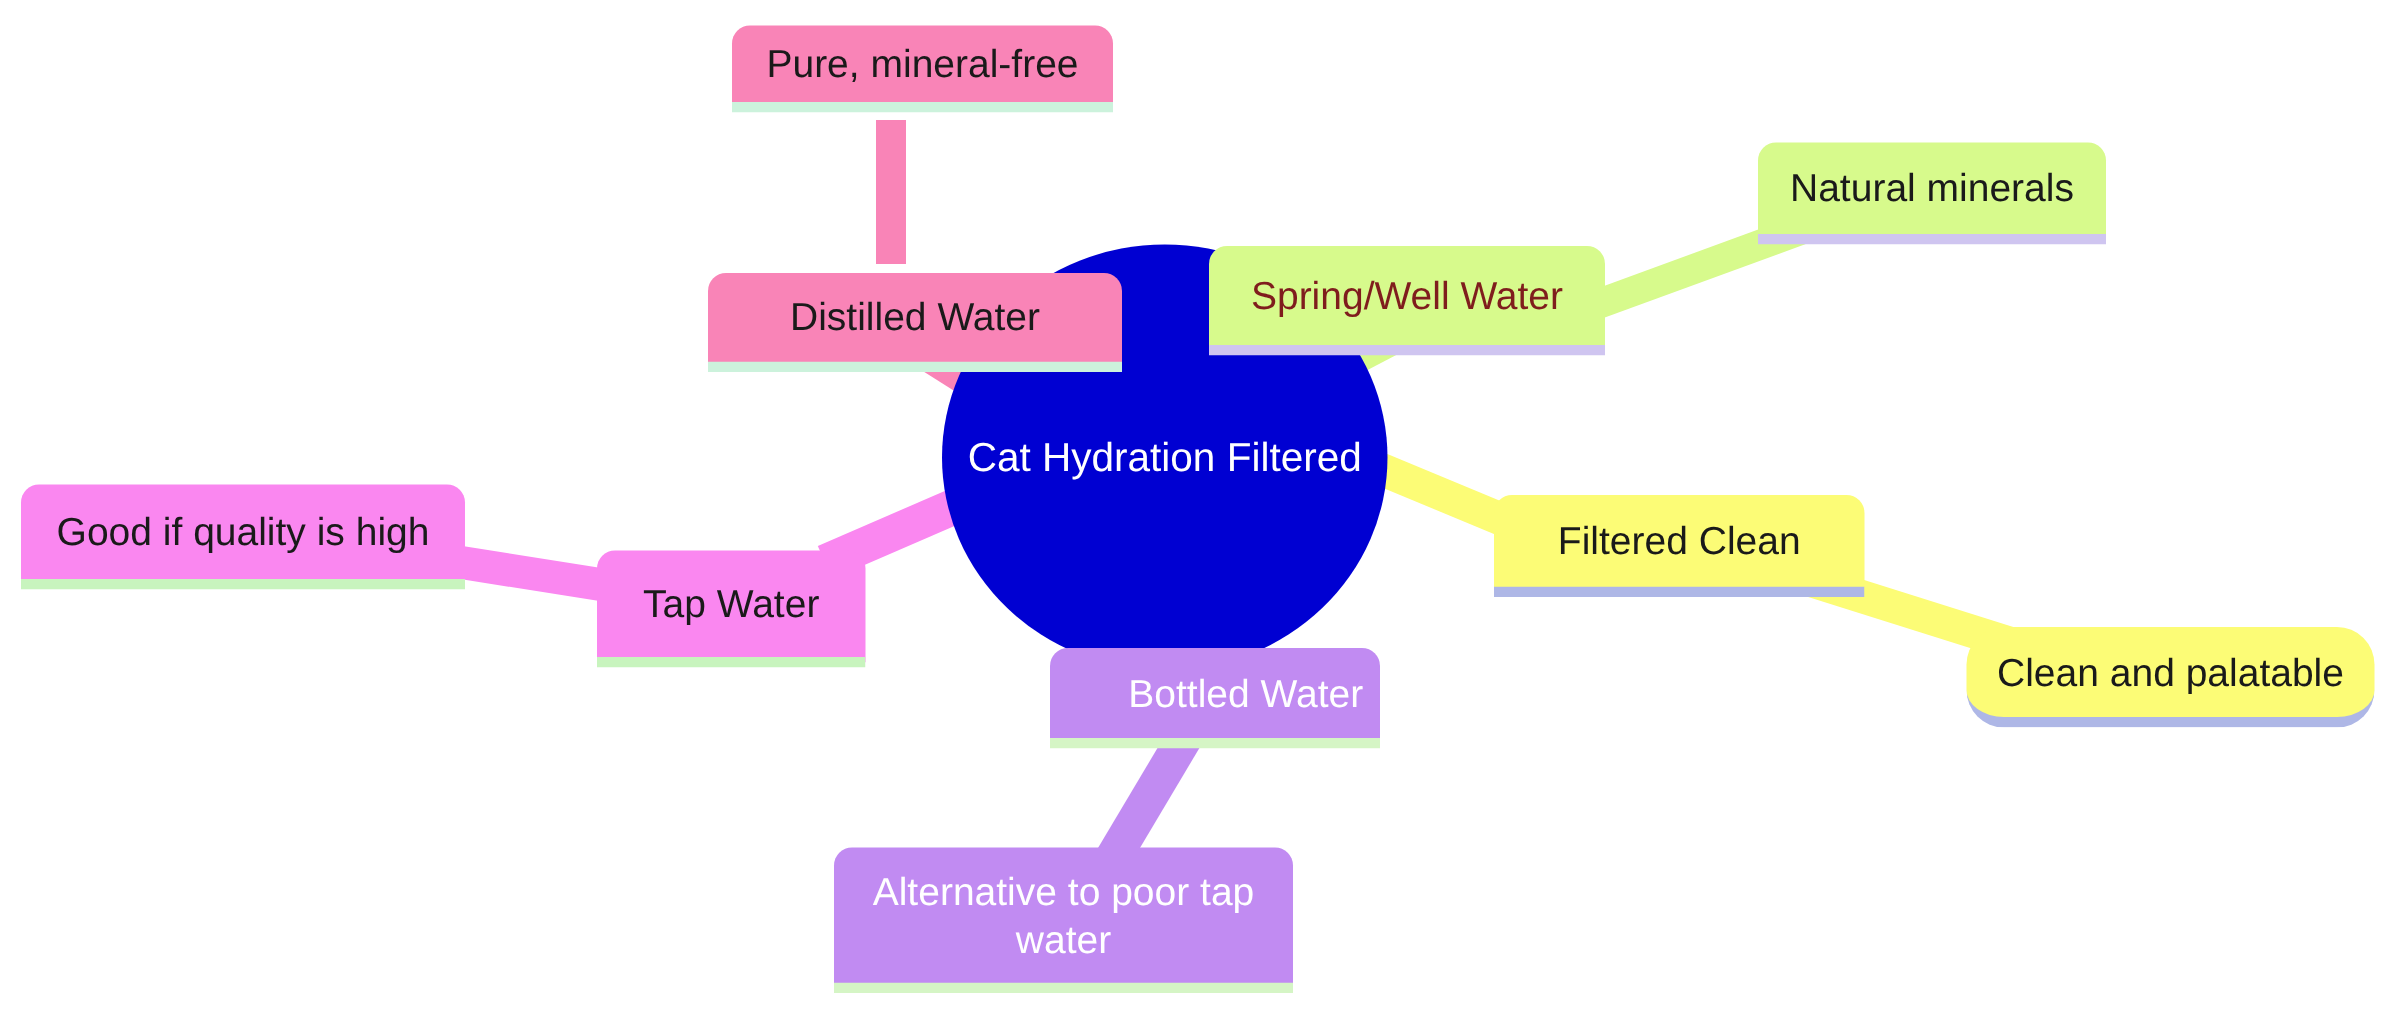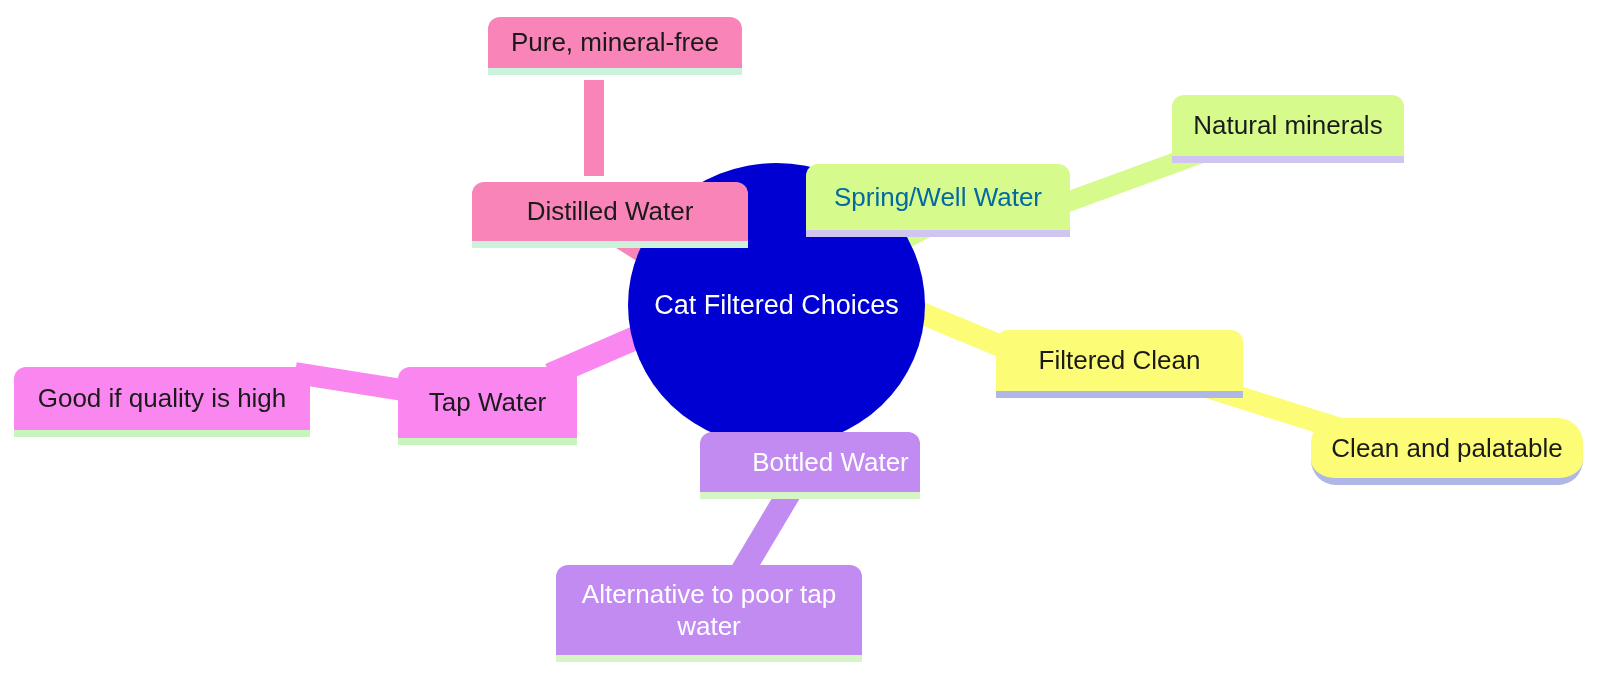--- a/index.html
+++ b/index.html
@@ -28,21 +28,21 @@
     border-radius:12px 12px 0 0;
     white-space:nowrap;
     line-height:1.25;
   }
   .node.wrap{white-space:normal;padding:0 12px;}
   
   .n-pure       {left:488px; top:17px;  width:254px; height:58px;text-align:right;}
   .n-distilled  {left:472px; top:170px; width:276px; height:66px;margin-top:12px;}
   .n-spring     {left:806px; top:164px; width:264px; height:73px;}
   .n-natural    {left:1172px;top:95px;  width:232px; height:68px;}
-  .n-good       {left:14px;  top:323px; width:296px; height:70px;margin-top:44px;}
+  .n-good       {left:14px;  top:323px; width:296px; height:70px;}
   .n-tap        {left:398px; top:367px; width:179px; height:78px;}
   .n-filtered   {left:996px; top:330px; width:247px; height:68px;}
   .n-clean      {left:1311px;top:418px; width:272px; height:67px;}
   .n-bottled    {left:700px; top:432px; width:220px; height:67px;}
   .n-alternative{left:556px; top:565px; width:306px; height:97px;}
 </style>
 </head>
 <body>
 
 <div class="canvas">
@@ -54,31 +54,31 @@
     <line x1="1040" y1="212" x2="1215" y2="148" stroke-width="20" stroke="#D7FA8C"></line>
     <line x1="550" y1="375" x2="670" y2="323" stroke-width="24" stroke="#FA87F0"></line>
     <line x1="295" y1="373" x2="415" y2="392" stroke-width="22" stroke="#FA87F0"></line>
     <line x1="885" y1="298" x2="1015" y2="352" stroke-width="22" stroke="#FCFC76"></line>
     <line x1="1185" y1="380" x2="1350" y2="432" stroke-width="22" stroke="#FCFC76"></line>
     <line x1="795" y1="425" x2="800" y2="465" stroke-width="20" stroke="#C18BF2"></line>
     <line x1="792" y1="488" x2="742" y2="572" stroke-width="24" stroke="#C18BF2"></line>
   </svg>
 
   <div class="root-node" style="background: rgb(0, 0, 210); color: rgb(255, 255, 255);">
-    <span>Cat Filtered Choices</span>
+    <span>Cat Hydration Filtered</span>
   </div>
 
   <div class="node n-distilled" style="background: rgb(249, 132, 183); border-bottom-color: rgb(204, 242, 220); color: rgb(26, 26, 26);">
     <span>Distilled Water</span>
   </div>
   <div class="node n-pure" style="background: rgb(249, 132, 183); border-bottom-color: rgb(204, 242, 220); color: rgb(26, 26, 26);">
     <span>Pure, mineral-free</span>
   </div>
 
-  <div class="node n-spring" style="background: rgb(215, 250, 140); border-bottom-color: rgb(207, 197, 240); color: #0369a1;">
+  <div class="node n-spring" style="background: rgb(215, 250, 140); border-bottom-color: rgb(207, 197, 240); color: #7f1d1d;">
     <span>Spring/Well Water</span>
   </div>
   <div class="node n-natural" style="background: rgb(215, 250, 140); border-bottom-color: rgb(207, 197, 240); color: rgb(26, 26, 26);">
     <span>Natural minerals</span>
   </div>
 
   <div class="node n-tap" style="background: rgb(250, 135, 240); border-bottom-color: rgb(200, 244, 190); color: rgb(26, 26, 26);">
     <span>Tap Water</span>
   </div>
   <div class="node n-good" style="background: rgb(250, 135, 240); border-bottom-color: rgb(200, 244, 190); color: rgb(26, 26, 26);">

